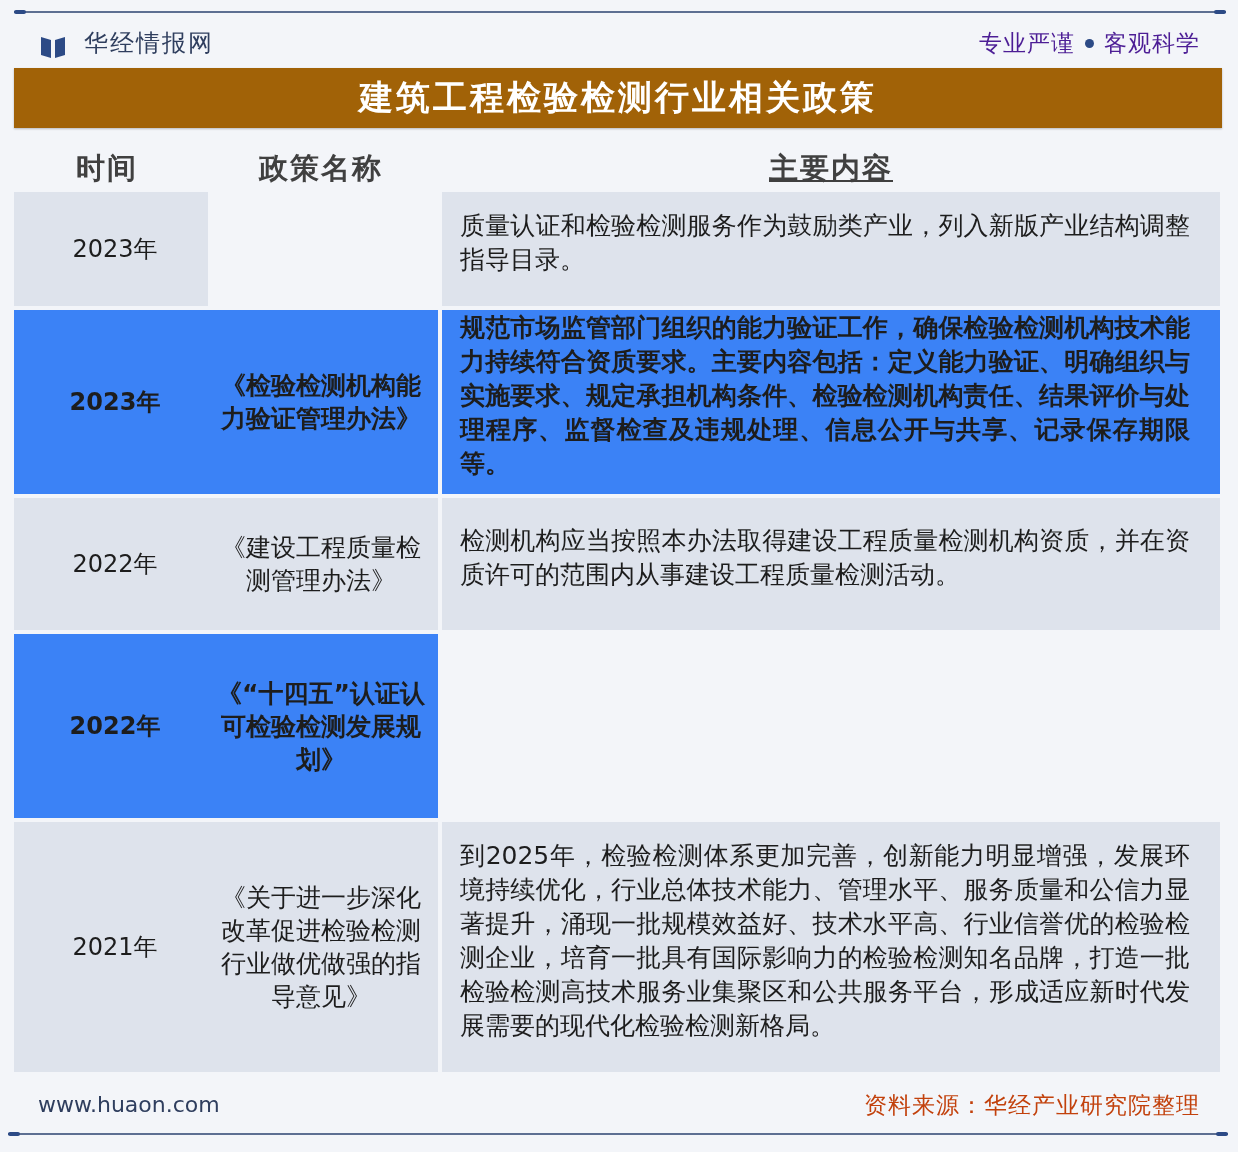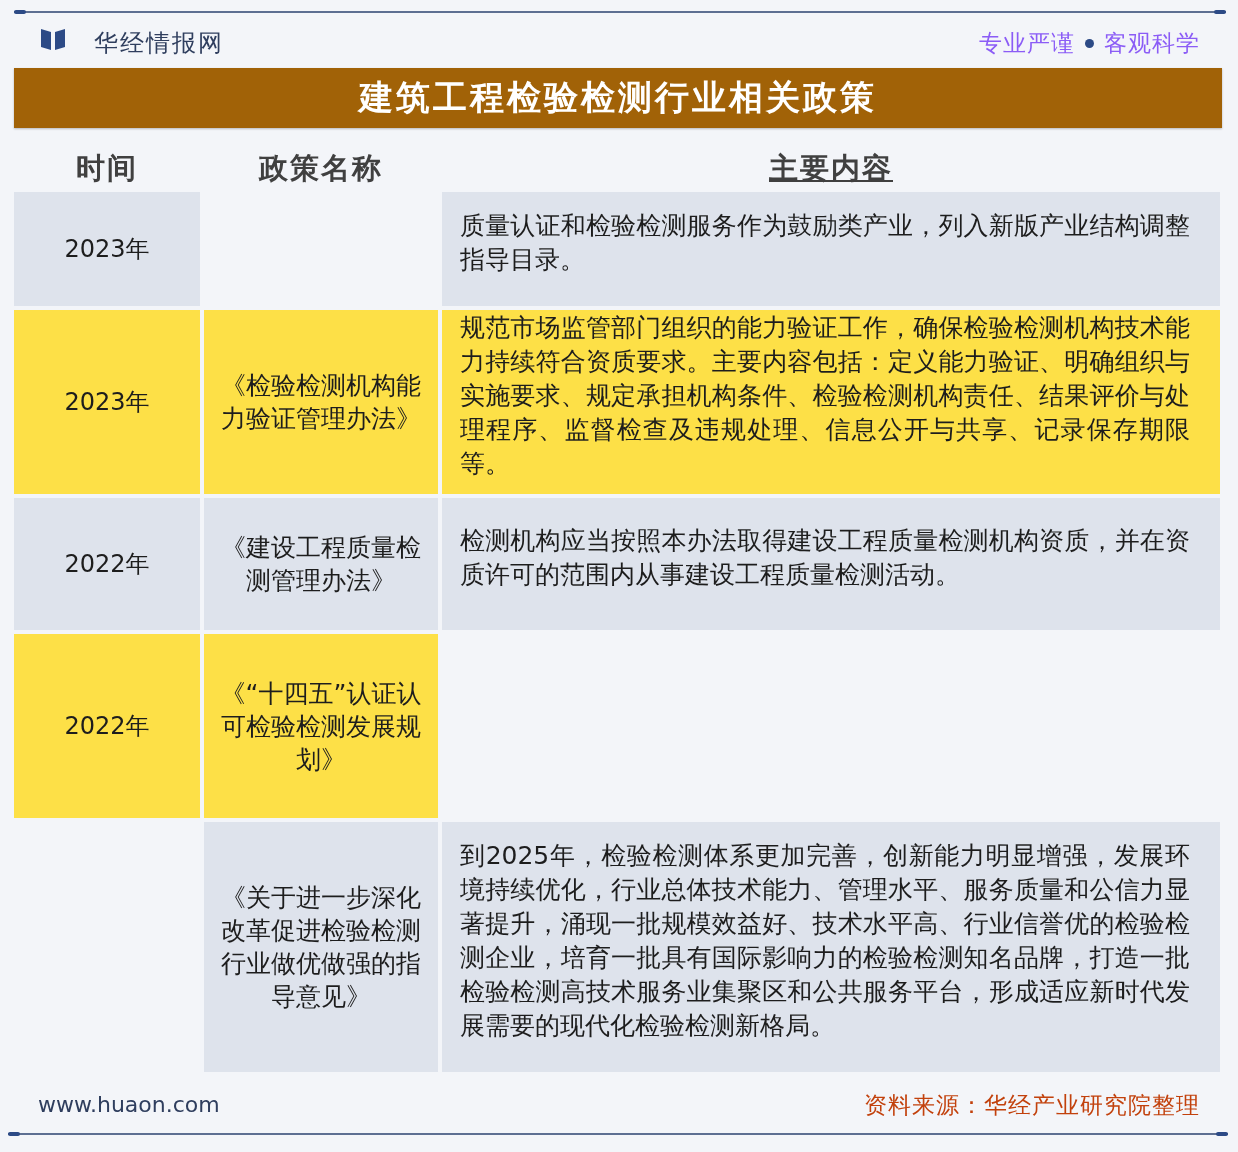--- a/index.html
+++ b/index.html
@@ -12,28 +12,28 @@
   }
   .top-line {
     position:absolute; left:14px; top:11px; width:1212px; height:2px;
     background:#5d6f92;
   }
   .top-line .cap-l { position:absolute; left:0; top:-1px; width:12px; height:4px; background:#2c4a86; border-radius:2px; }
   .top-line .cap-r { position:absolute; right:0; top:-1px; width:12px; height:4px; background:#2c4a86; border-radius:2px; }
 
   .brand {
     position:absolute; left:40px; top:27px; height:32px;
-    display:flex; align-items:flex-start; gap:28px;
+    display:flex; align-items:flex-end; gap:18px;
   }
   .brand .logo { width:26px; height:24px; display:block; }
   .brand .name { font-size:24px; color:#2f3e5e; letter-spacing:2px; }
 
   .slogan {
     position:absolute; right:38px; top:27px; height:32px;
-    display:flex; align-items:center; font-size:23px; color:#8b5cf6; letter-spacing:1px;
+    display:flex; align-items:center; font-size:23px; color:#4c1d95; letter-spacing:1px;
   }
   .slogan .dot { display:inline-block; width:9px; height:9px; border-radius:50%; background:#2c4a86; margin:0 10px; }
 
   .title-bar {
     position:absolute; left:14px; top:68px; width:1208px; height:60px;
     background:#a16207;
     display:flex; align-items:center; justify-content:center;
     color:#ffffff; font-size:34px; font-weight:bold; letter-spacing:3px;
     box-shadow:0 1px 2px rgba(0,0,0,0.25);
   }
@@ -42,26 +42,26 @@
     position:absolute; top:148px; height:42px;
     display:flex; align-items:center; justify-content:center;
     font-size:29px; font-weight:bold; color:#404040; letter-spacing:2px;
   }
   .ch1 { left:14px; width:186px; }
   .ch2 { left:204px; width:234px; }
   .ch3 { left:442px; width:778px;text-decoration:underline; }
 
   .table { position:absolute; left:14px; top:192px; width:1206px; }
   .row { position:absolute; left:0; width:1206px; }
-  .cell { position:absolute; top:0; bottom:0; display:flex; align-items:center; }
+  .cell { position:absolute; top:0; bottom:0; display:flex; align-items:center;padding-left:8px; }
   .c1 { left:0; width:186px; justify-content:center; font-size:24px; }
   .c2 { left:190px; width:234px; justify-content:center; text-align:center; font-size:25px; line-height:33px; padding:0 10px; box-sizing:border-box; }
   .c3 { left:428px; width:778px; font-size:25px; line-height:34px; padding:0 30px 12px 18px; box-sizing:border-box; text-align:justify; }
   .row.shade .cell { background:#dee3ec; }
-  .row.light .cell { background:#fde047; }
+  .row.light .cell { background:#3b82f6;font-weight:bold; }
 
   .footer-url {
     position:absolute; left:38px; top:1092px; font-size:22px; color:#2f3e5e;
   }
   .footer-src {
     position:absolute; right:38px; top:1090px; font-size:23px; color:#c2410c; letter-spacing:1px;
   }
   .bottom-line {
     position:absolute; left:8px; top:1133px; width:1220px; height:2px; background:#5d6f92;
   }
@@ -109,20 +109,21 @@
   <div class="row shade" style="top:306px; height:132px;">
     <div class="cell c1">2022年</div>
     <div class="cell c2">《建设工程质量检测管理办法》</div>
     <div class="cell c3">检测机构应当按照本办法取得建设工程质量检测机构资质，并在资质许可的范围内从事建设工程质量检测活动。</div>
   </div>
   <div class="row light" style="top:442px; height:184px;">
     <div class="cell c1">2022年</div>
     <div class="cell c2">《“十四五”认证认可检验检测发展规划》</div>
   </div>
   <div class="row shade" style="top:630px; height:250px;">
+    <div class="cell c1">2021年</div>
     <div class="cell c2">《关于进一步深化改革促进检验检测行业做优做强的指导意见》</div>
     <div class="cell c3">到2025年，检验检测体系更加完善，创新能力明显增强，发展环境持续优化，行业总体技术能力、管理水平、服务质量和公信力显著提升，涌现一批规模效益好、技术水平高、行业信誉优的检验检测企业，培育一批具有国际影响力的检验检测知名品牌，打造一批检验检测高技术服务业集聚区和公共服务平台，形成适应新时代发展需要的现代化检验检测新格局。</div>
   </div>
 </div>
 
 <div class="footer-url">www.huaon.com</div>
 <div class="footer-src">资料来源：华经产业研究院整理</div>
 
 <div class="bottom-line">
   <span class="cap-l"></span>

